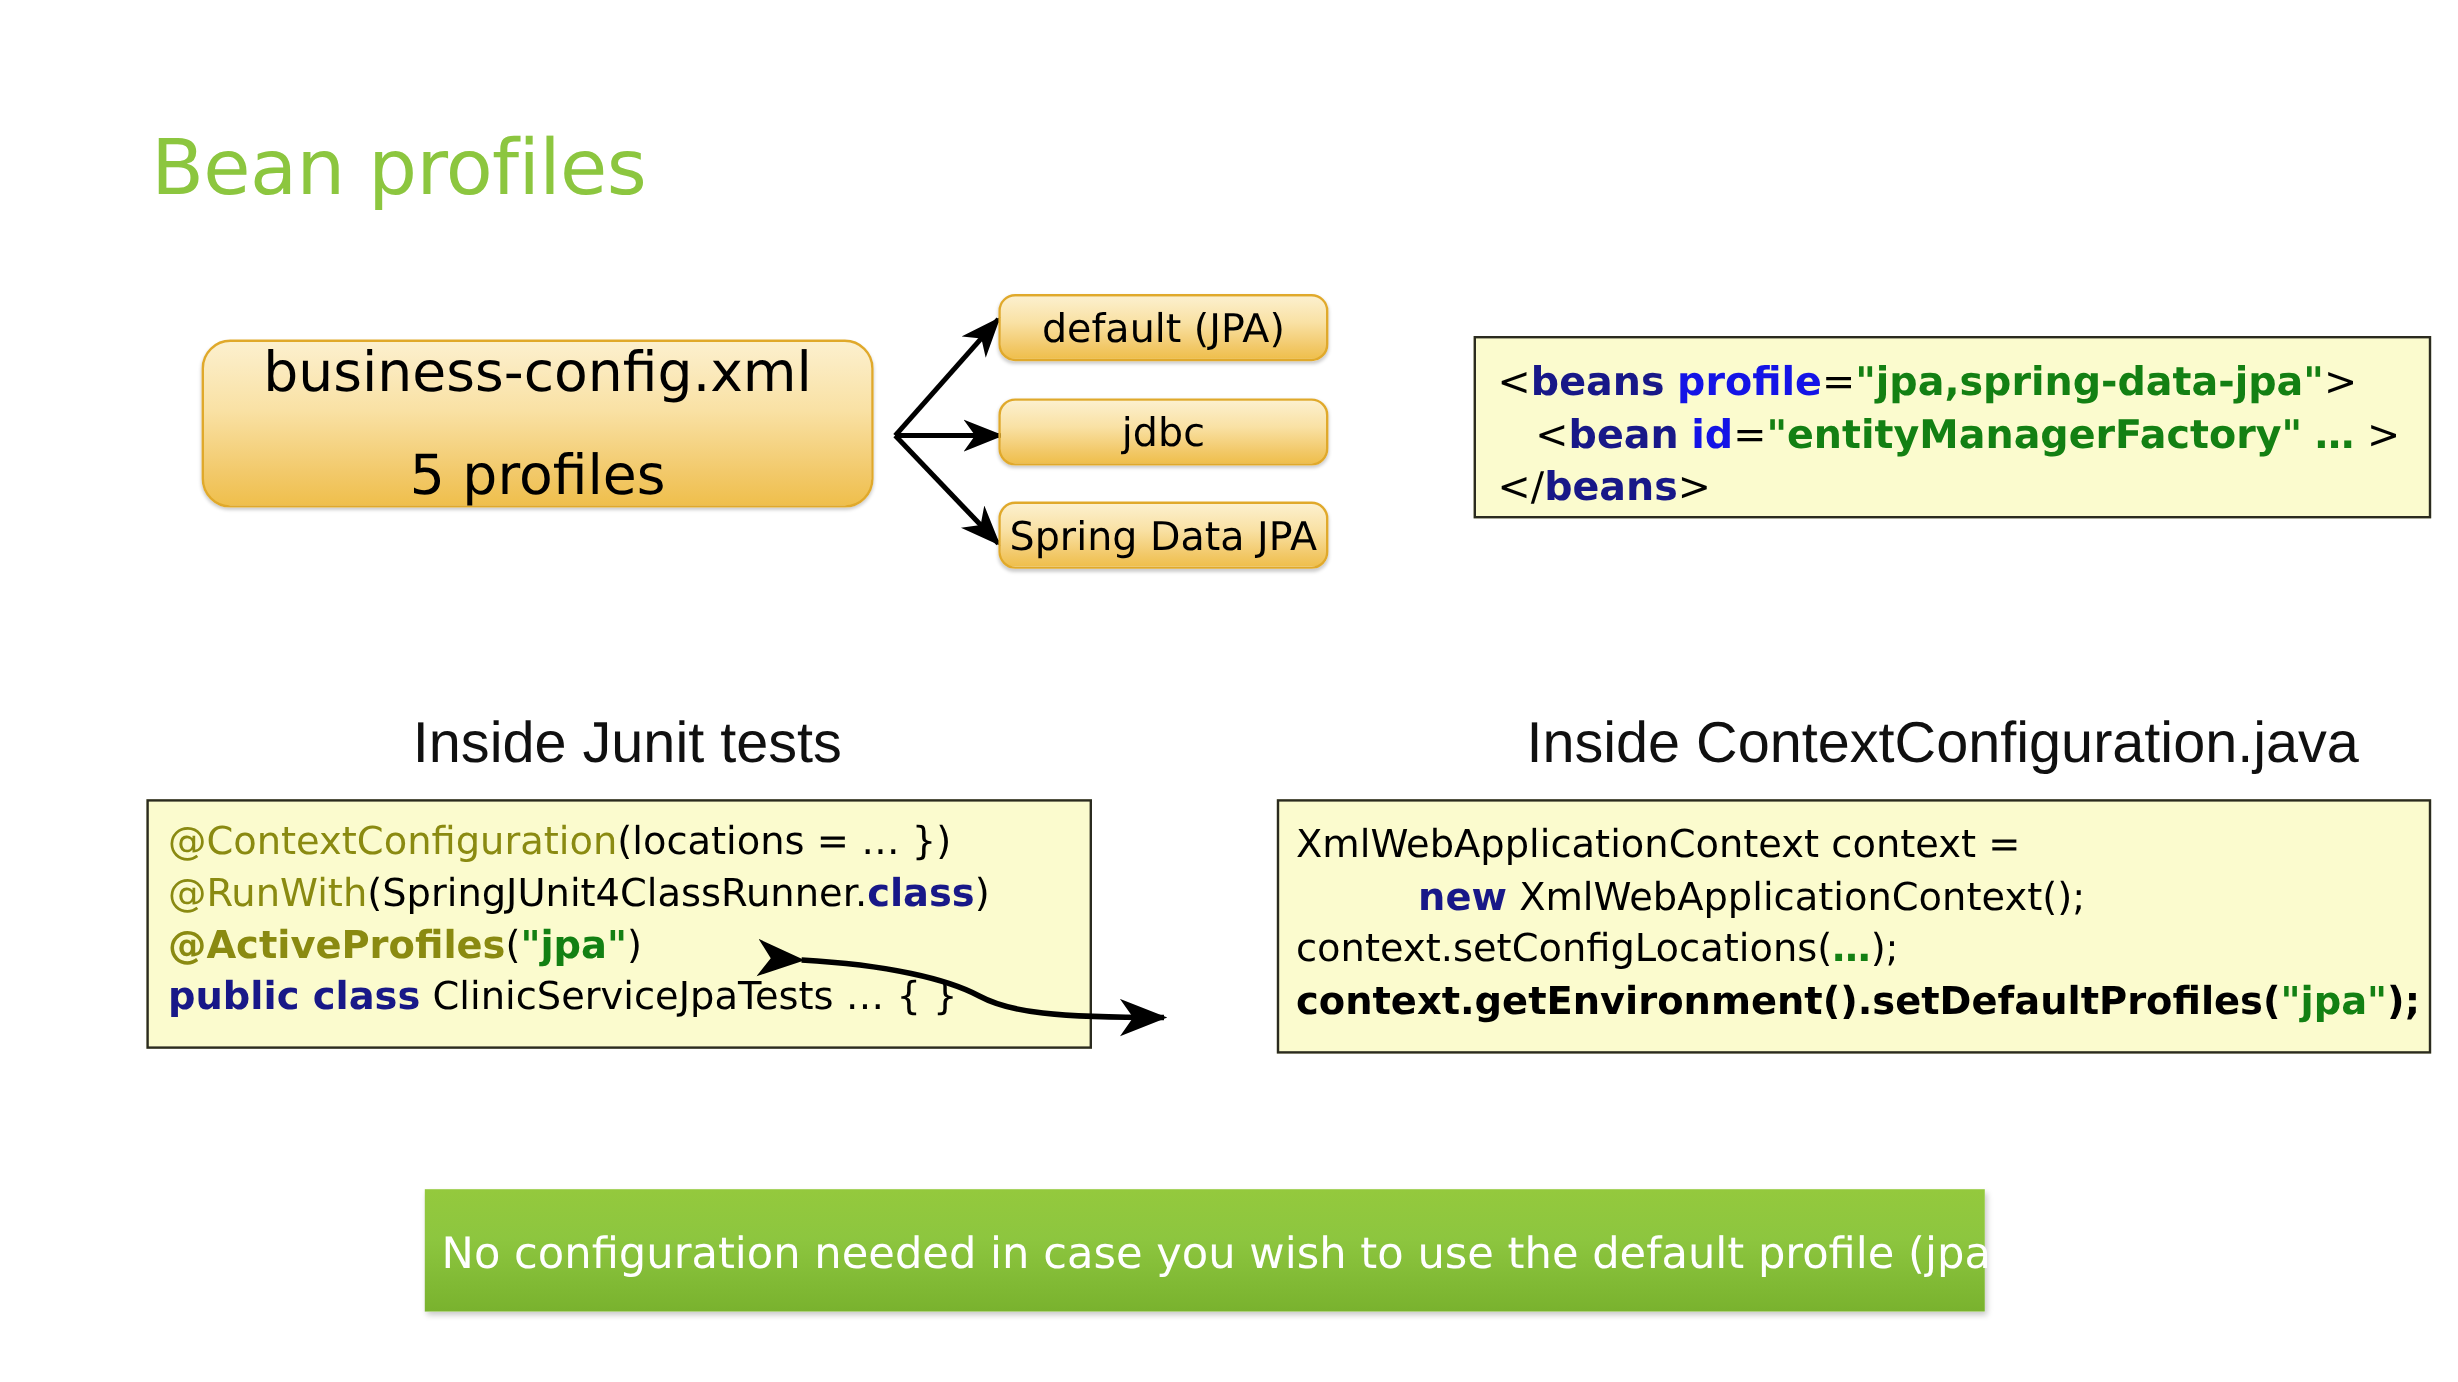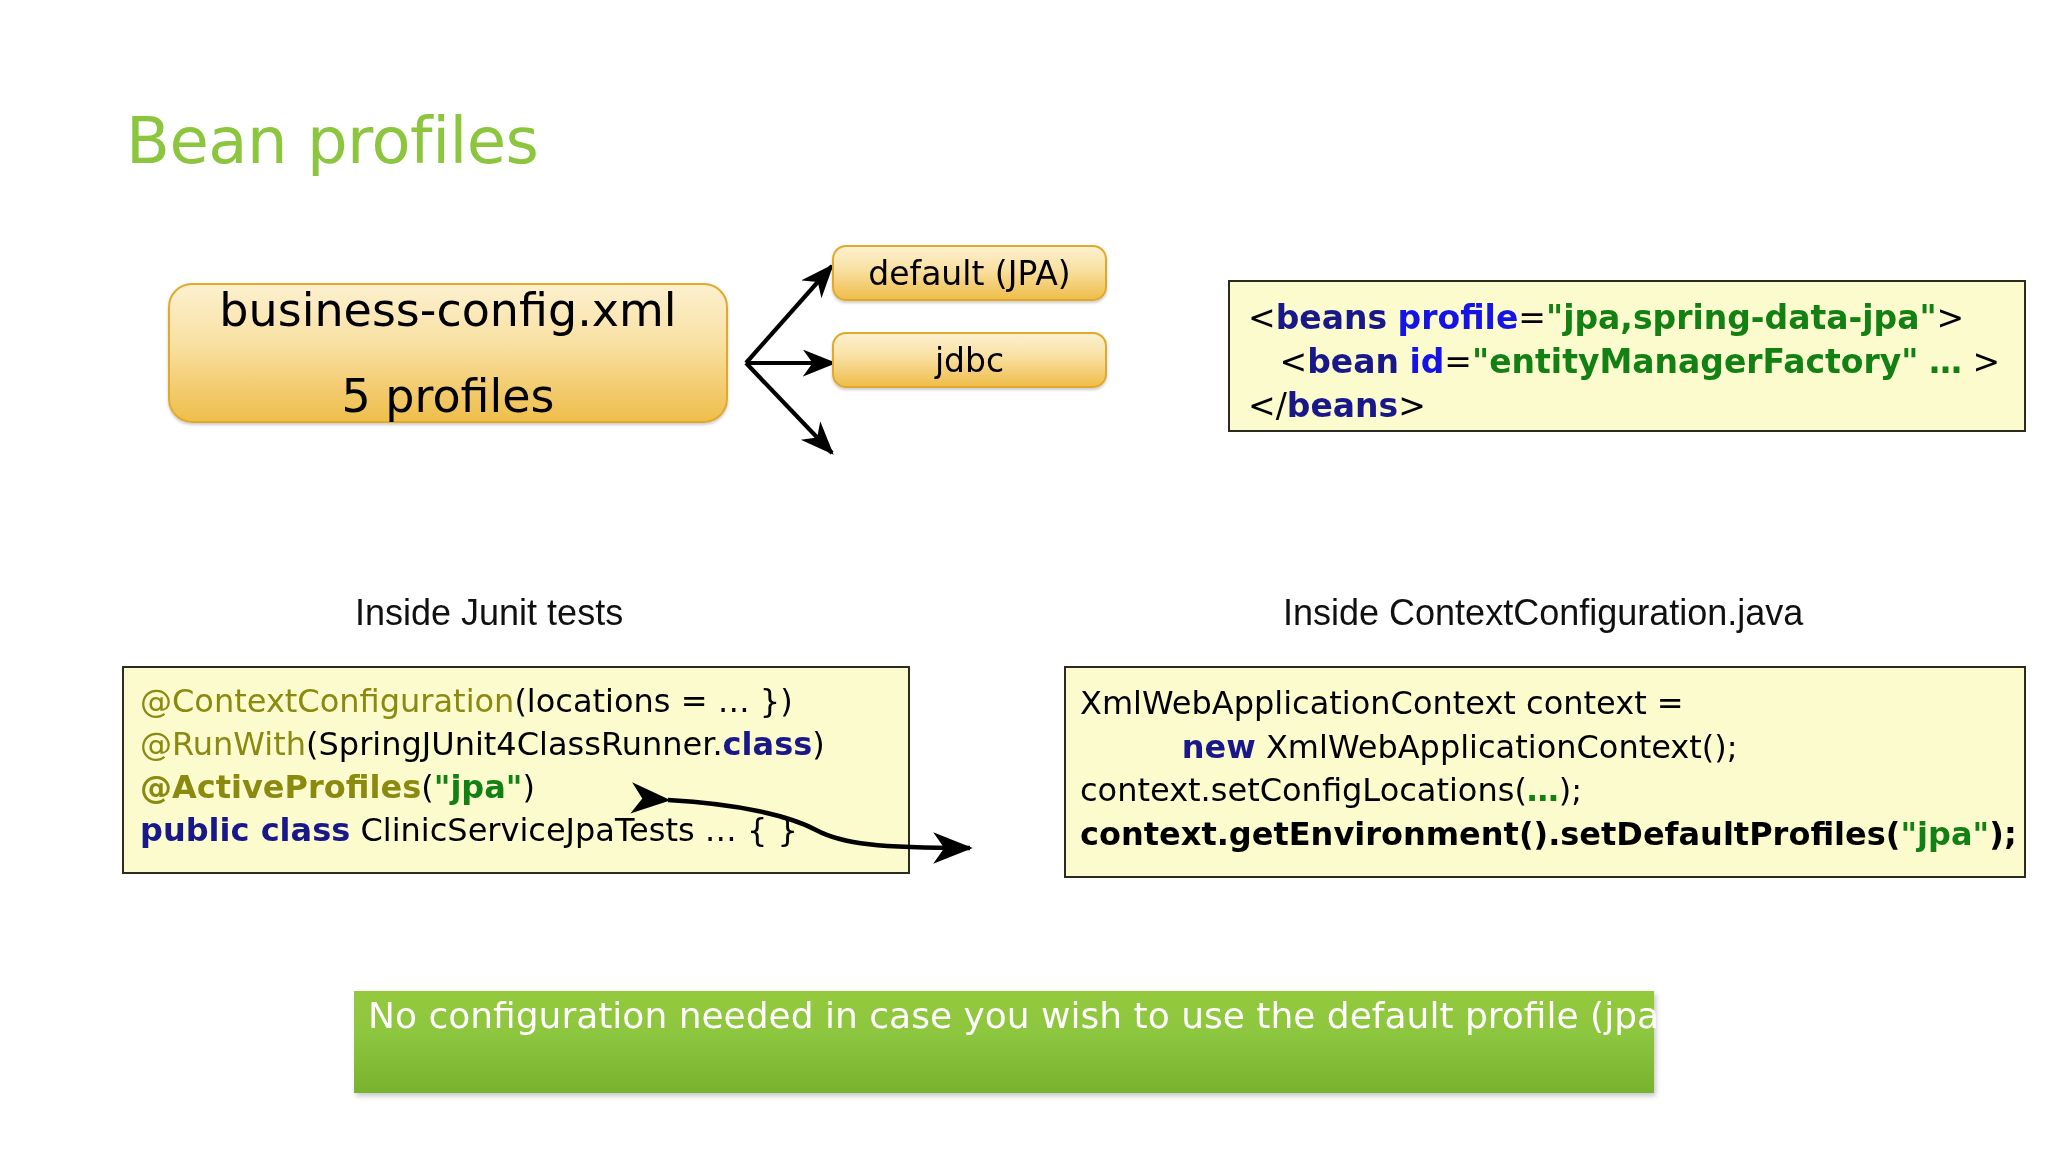--- a/index.html
+++ b/index.html
@@ -123,24 +123,23 @@
   .t-plain    { color: #000000; }
   .t-anno     { color: #8A8A11; }
   .t-anno-b   { color: #8A8A11; font-weight: bold; }
   .t-kw       { color: #181888; font-weight: bold; }
   .t-bold     { font-weight: bold; }
 
   
   .caption {
     position: absolute;
     font-family: "Liberation Sans", sans-serif;
-    font-size: 36px;
+    font-size: 48px;
     color: #101010;
     white-space: nowrap;
-    margin-left: 11px;
   }
   #caption-junit { left: 344px; top: 592px; }
   #caption-init  { left: 1272px; top: 592px; }
 
   
   #connector-arrow {
     position: absolute;
     left: 630px;
     top: 760px;
     width: 420px;
@@ -152,21 +151,21 @@
     position: absolute;
     left: 354px;
     top: 991px;
     width: 1300px;
     height: 102px;
     box-sizing: border-box;
     background: linear-gradient(to bottom, #94C93D 0%, #8DC63F 40%, #79B22E 100%);
     box-shadow: 2px 3px 5px rgba(0,0,0,0.22);
     display: flex;
     align-items: flex-start;
-    padding-top: 4px;
+    padding-top: 34px;
     padding-left: 14px;
     color: #FFFFFF;
     font-family: "DejaVu Sans", sans-serif;
     font-size: 36px;
     white-space: nowrap;
   }
 </style>
 </head>
 <body>
 
@@ -187,20 +186,21 @@
     </defs>
     <g stroke="#000000" stroke-width="4.2" fill="none" marker-end="url(#ah)">
       <line x1="26" y1="133" x2="112" y2="36"></line>
       <line x1="26" y1="133" x2="114" y2="133"></line>
       <line x1="26" y1="133" x2="112" y2="223"></line>
     </g>
   </svg>
 
   <div id="profile-box-0" class="gold-box profile-box">default (JPA)</div>
   <div id="profile-box-1" class="gold-box profile-box">jdbc</div>
+  <div id="profile-box-2" class="gold-box profile-box">Spring Data JPA</div>
 
   <div id="xml-box" class="code-box"><div><span class="t-plain">&lt;</span><span class="t-tag">beans</span><span class="t-plain"> </span><span class="t-attr">profile</span><span class="t-plain">=</span><span class="t-str">"jpa,spring-data-jpa"</span><span class="t-plain">&gt;</span></div><div><span class="t-plain">   &lt;</span><span class="t-tag">bean</span><span class="t-plain"> </span><span class="t-attr">id</span><span class="t-plain">=</span><span class="t-str">"entityManagerFactory"</span><span class="t-plain"> </span><span class="t-str">…</span><span class="t-plain"> &gt;</span></div><div><span class="t-plain">&lt;/</span><span class="t-tag">beans</span><span class="t-plain">&gt;</span></div></div>
 
   <div id="caption-junit" class="caption">Inside Junit tests</div>
   <div id="caption-init" class="caption">Inside ContextConfiguration.java</div>
 
   <div id="junit-box" class="code-box"><div><span class="t-anno">@ContextConfiguration</span><span class="t-plain">(locations = … })</span></div><div><span class="t-anno">@RunWith</span><span class="t-plain">(SpringJUnit4ClassRunner.</span><span class="t-kw">class</span><span class="t-plain">)</span></div><div><span class="t-anno-b">@ActiveProfiles</span><span class="t-plain">(</span><span class="t-str">"jpa"</span><span class="t-plain">)</span></div><div><span class="t-kw">public class</span><span class="t-plain"> ClinicServiceJpaTests … { }</span></div></div>
 
   <div id="init-box" class="code-box"><div><span class="t-plain">XmlWebApplicationContext context =</span></div><div><span class="t-plain">          </span><span class="t-kw">new</span><span class="t-plain"> XmlWebApplicationContext();</span></div><div><span class="t-plain">context.setConfigLocations(</span><span class="t-str">…</span><span class="t-plain">);</span></div><div><span class="t-bold">context.getEnvironment().setDefaultProfiles(</span><span class="t-str">"jpa"</span><span class="t-bold">);</span></div></div>
 

